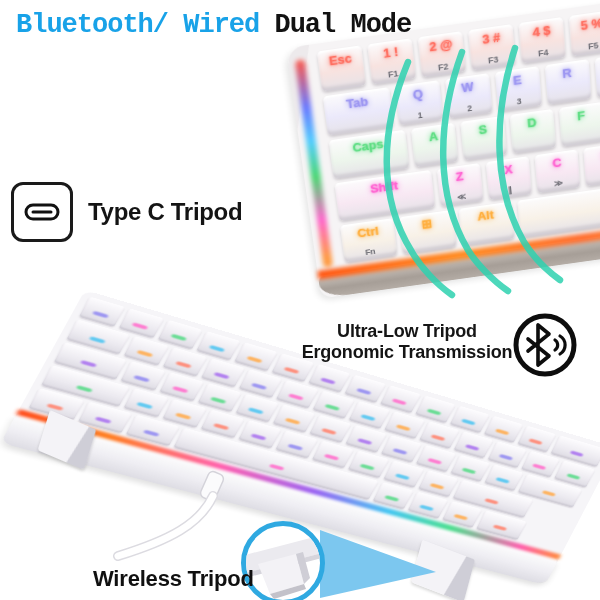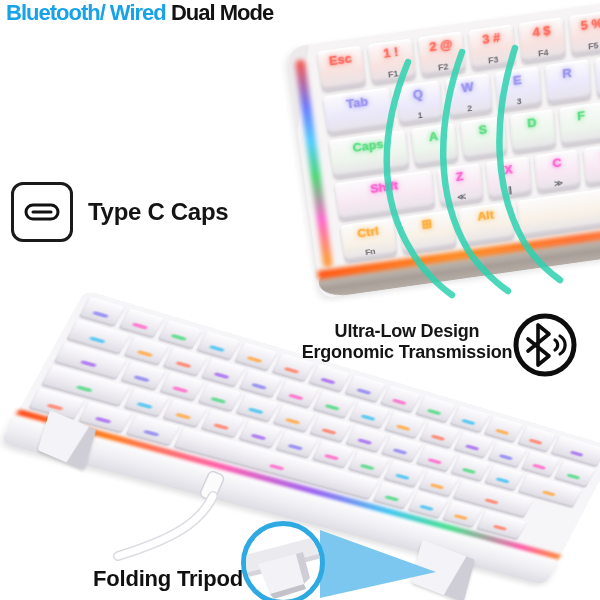--- a/index.html
+++ b/index.html
@@ -1,21 +1,21 @@
 <!DOCTYPE html>
 <html style="--accent-blue: #18A2E8; --text-black: #121212; --ring-blue: #2FA9E1; --wedge-blue: #7CC7EF; --signal-teal: #2ED2B0; --glow-orange: #FF7A1A;"><head>
 <meta charset="utf-8">
 <style>
   html,body{margin:0;padding:0;background:#fff;}
   .stage{position:relative;width:600px;height:600px;background:#fff;overflow:hidden;
          font-family:"Liberation Sans",sans-serif;}
 
   
-  .title{position:absolute;left:6px;top:1px;margin:0;font-size:22px;font-weight:800;
-         letter-spacing:-1px;white-space:nowrap;z-index:10;line-height:1.08;}
+  .title{position:absolute;left:6px;top:1px;margin:10px;font-size:27px;font-weight:800;
+         letter-spacing:-1px;white-space:nowrap;z-index:10;line-height:1.08;font-family:Liberation Mono, monospace;}
   .t-blue{color:var(--accent-blue);}
   .t-black{color:var(--text-black);}
 
   
   .feature{position:absolute;display:flex;align-items:center;gap:15px;z-index:10;}
   .f1{left:11px;top:90px;}
   .f2{left:11px;top:182px;}
   .fbox{width:56px;height:54px;border:3px solid #1a1a1a;border-radius:12px;background:#fff;
         display:flex;align-items:center;justify-content:center;flex:none;}
   .flabel{font-size:24px;font-weight:700;color:#141414;letter-spacing:-0.3px;white-space:nowrap;}
@@ -417,40 +417,40 @@
   <h1 class="title"><span class="t-blue">Bluetooth/ Wired</span><span class="t-black"> Dual Mode</span></h1>
 
 
   <div class="feature f2">
     <div class="fbox">
       <svg width="44" height="40" viewBox="0 0 44 40">
         <rect x="6" y="13" width="32" height="14" rx="7" fill="none" stroke="#111" stroke-width="3"></rect>
         <line x1="13" y1="20" x2="31" y2="20" stroke="#111" stroke-width="3" stroke-linecap="round"></line>
       </svg>
     </div>
-    <div class="flabel">Type C Caps</div>
+    <div class="flabel">Type C Tripod</div>
   </div>
 
   <div class="wtext">
-    <div>Ultra-Low Design</div>
+    <div>Ultra-Low Tripod</div>
     <div>Ergonomic Transmission</div>
   </div>
   <svg class="bt" width="68" height="68" viewBox="0 0 68 68">
     <circle cx="34" cy="34" r="29" fill="#fff" stroke="#0d0d0d" stroke-width="5"></circle>
     <path d="M27 14 V54 M27 14 L38 23 L17 40 M27 54 L38 45 L17 28" fill="none" stroke="#0d0d0d" stroke-width="3.6" stroke-linejoin="round" stroke-linecap="round"></path>
     <path d="M44 29 a6 6 0 0 1 0 10 M49 25 a10.5 10.5 0 0 1 0 18" fill="none" stroke="#0d0d0d" stroke-width="3.2" stroke-linecap="round"></path>
   </svg>
 
   <svg class="wedge" width="600" height="600" viewBox="0 0 600 600">
     <polygon points="320,530 320,598 436,572" fill="#7CC7EF"></polygon>
   </svg>
   <div class="ring">
     <svg width="74" height="74" viewBox="0 0 74 74">
       <polygon points="-5,30 80,8 80,26 -5,48" fill="#ebeaef"></polygon>
       <polygon points="-5,48 80,26 80,31 -5,53" fill="#d6d5dc"></polygon>
       <polygon points="12,38 50,28 58,58 24,68" fill="#f3f2f6"></polygon>
       <polygon points="50,28 58,58 64,52 57,26" fill="#cfced6"></polygon>
       <polygon points="24,68 58,58 60,63 28,73" fill="#c3c2ca"></polygon>
     </svg>
   </div>
-  <div class="ttext">Folding Tripod</div>
+  <div class="ttext">Wireless Tripod</div>
 
 </div>
 
 </body></html>

